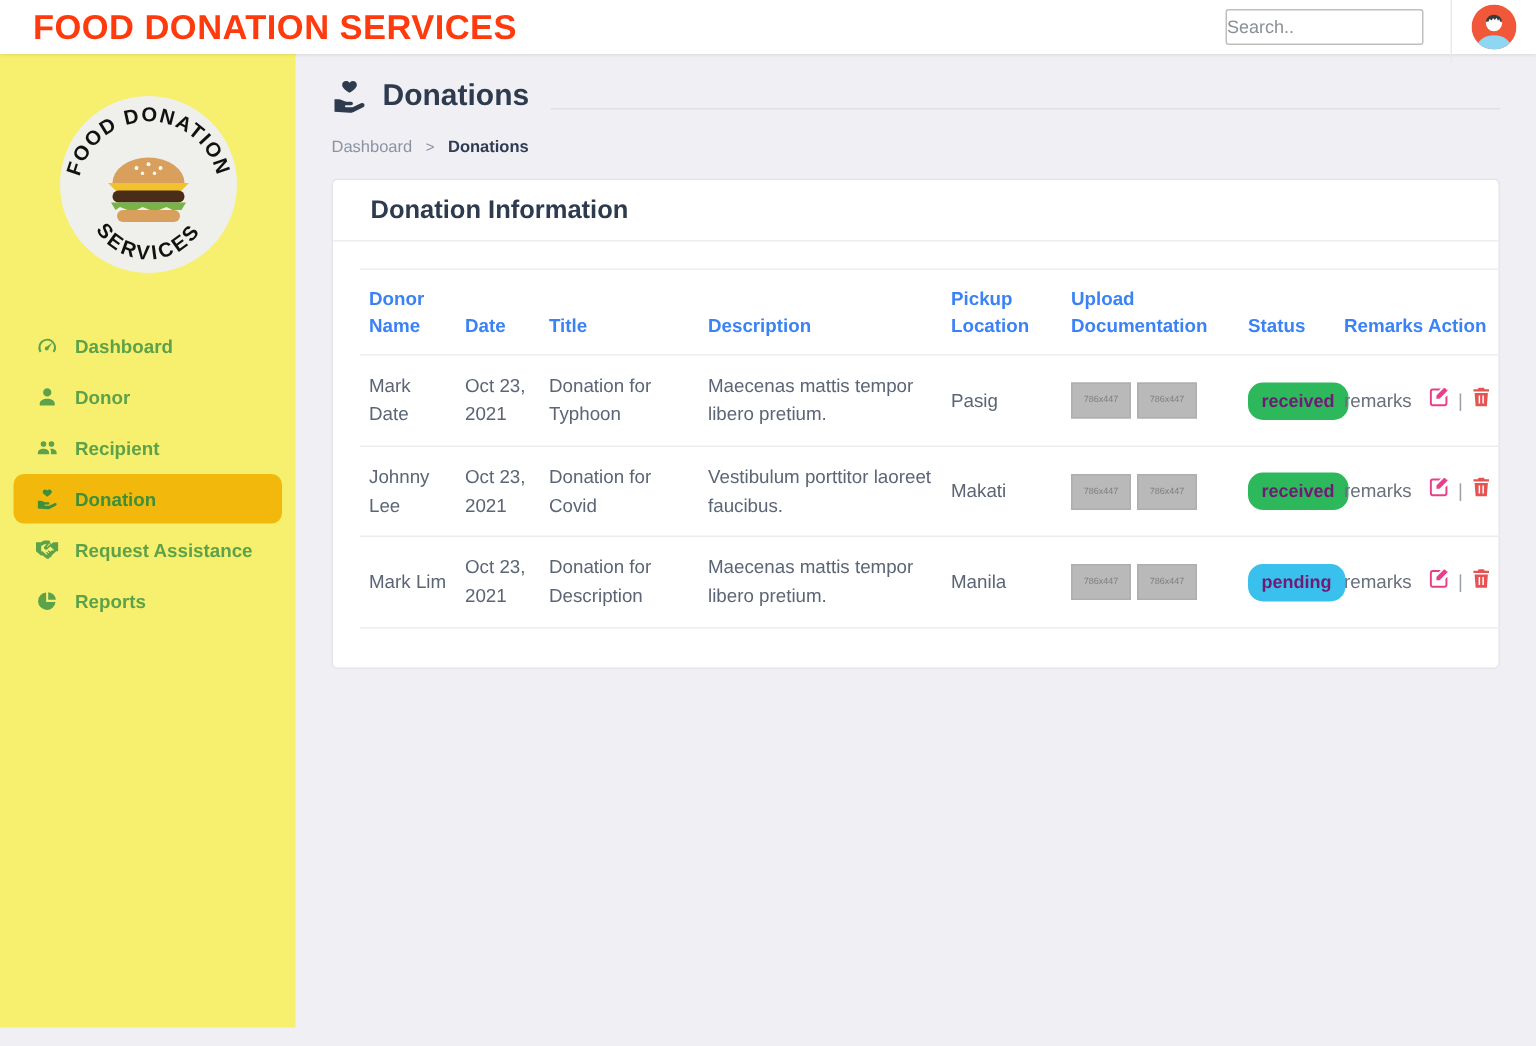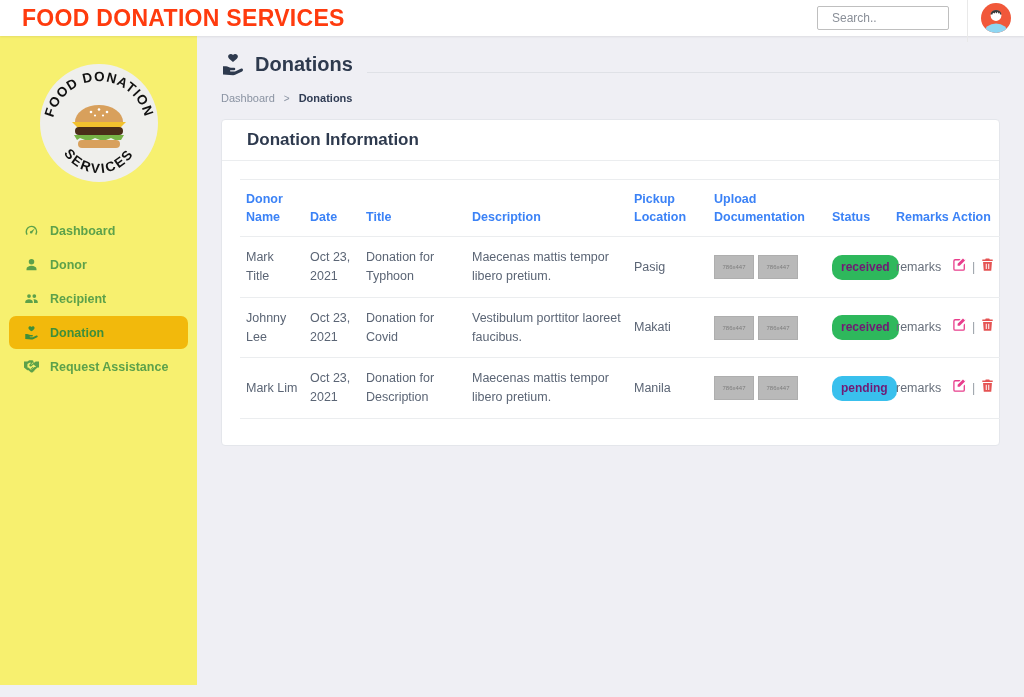--- a/index.html
+++ b/index.html
@@ -5,21 +5,21 @@
   * { box-sizing: border-box; margin: 0; padding: 0; }
   html, body { width: 1024px; height: 697px; overflow: hidden; }
   body { font-family: "Liberation Sans", sans-serif; background: #efeff4; }
 
   
   .header { height: 36px; background: #fff; display: flex; align-items: center;
             box-shadow: 0 1px 2px rgba(0,0,0,.08); position: relative; z-index: 5; }
   .brand { font-size: 23px; font-weight: 800; letter-spacing: .3px; margin-left: 22px; color: #ff3b0e; }
   .header-right { margin-left: auto; display: flex; align-items: center; height: 100%; }
   .search-input { width: 132px; height: 24px; border: 1px solid #bfbfbf; border-radius: 2px;
-                  padding: 2px 14px; font-size: 12px; color: #555; outline: none;
+                  padding: 2px 0; font-size: 12px; color: #555; outline: none;
                   font-family: "Liberation Sans", sans-serif; }
   .search-input::placeholder { color: #8a8f98; }
   .header-divider { width: 1px; height: 48px; background: #e9e9e9; margin-left: 18px; }
   .avatar-wrap { width: 56px; display: flex; justify-content: center; align-items: center; cursor: pointer; }
 
   
   .layout { display: flex; height: 649px; }
 
   
   .sidebar { width: 197px; background: #f7f06f; flex-shrink: 0; }
@@ -183,20 +183,26 @@
         <svg>
             <use href="#i-hand-heart"></use>
           </svg>
         <span>Donation</span>
       </div>
       <div class="menu-item">
         <svg>
             <use href="#i-handshake"></use>
           </svg>
         <span>Request Assistance</span>
+      </div>
+      <div class="menu-item">
+        <svg>
+            <use href="#i-chart-pie"></use>
+          </svg>
+        <span>Reports</span>
       </div>
     </nav>
   </div>
 
   <div class="main">
     <div class="page-title-row">
       <h2 class="page-title">
         <svg>
             <use href="#i-hand-heart"></use>
           </svg>
@@ -235,21 +241,21 @@
               <th>Pickup Location</th>
               <th>Upload Documentation</th>
               <th>Status</th>
               <th>Remarks</th>
               <th>Action</th>
             </tr>
           </thead>
           <tbody>
 
             <tr>
-              <td>Mark Title</td>
+              <td>Mark Date</td>
               <td>Oct 23, 2021</td>
               <td>Donation for Typhoon</td>
               <td>Maecenas mattis tempor libero pretium.</td>
               <td>Pasig</td>
               <td>
                 <span class="thumb">786x447</span><span class="thumb">786x447</span>
               </td>
               <td>
                 <span class="badge" style="background-color: rgb(46, 184, 92);">received</span>
               </td>

